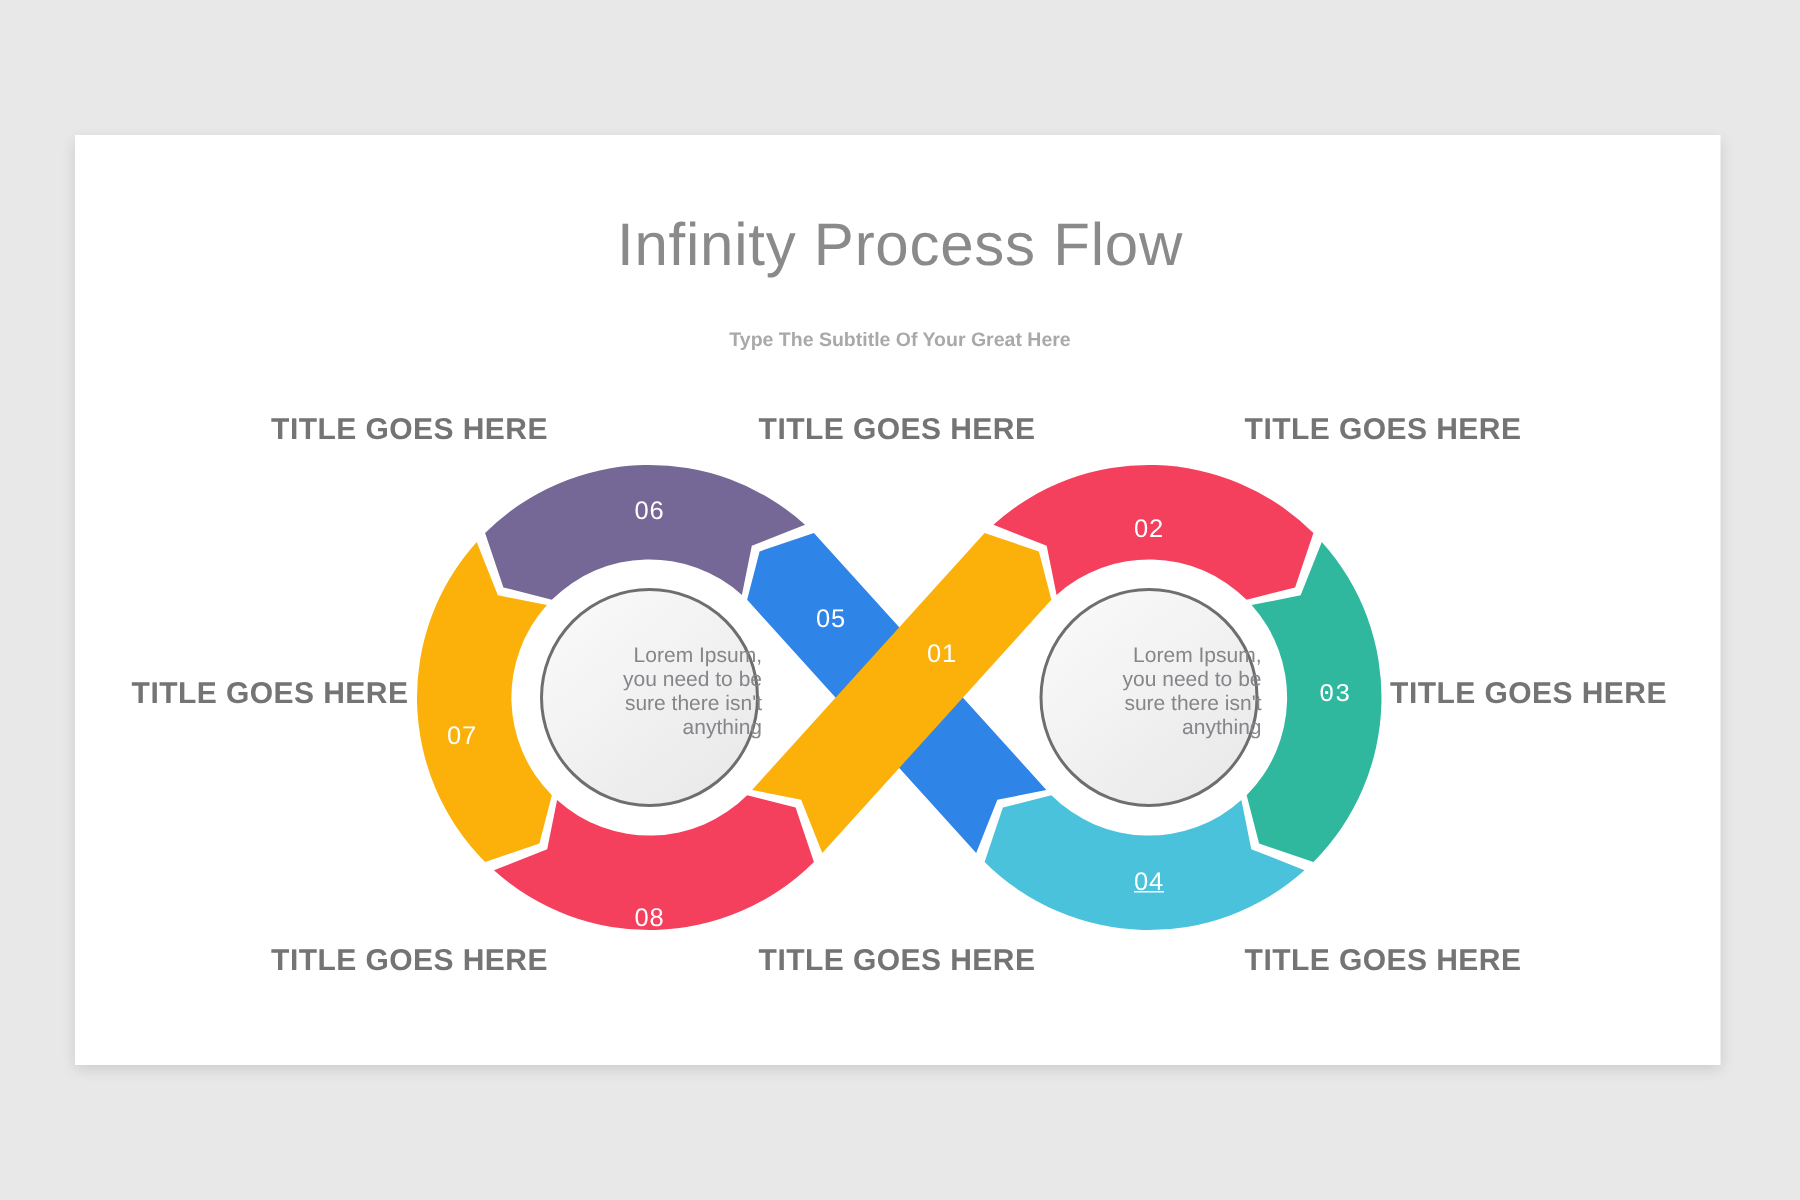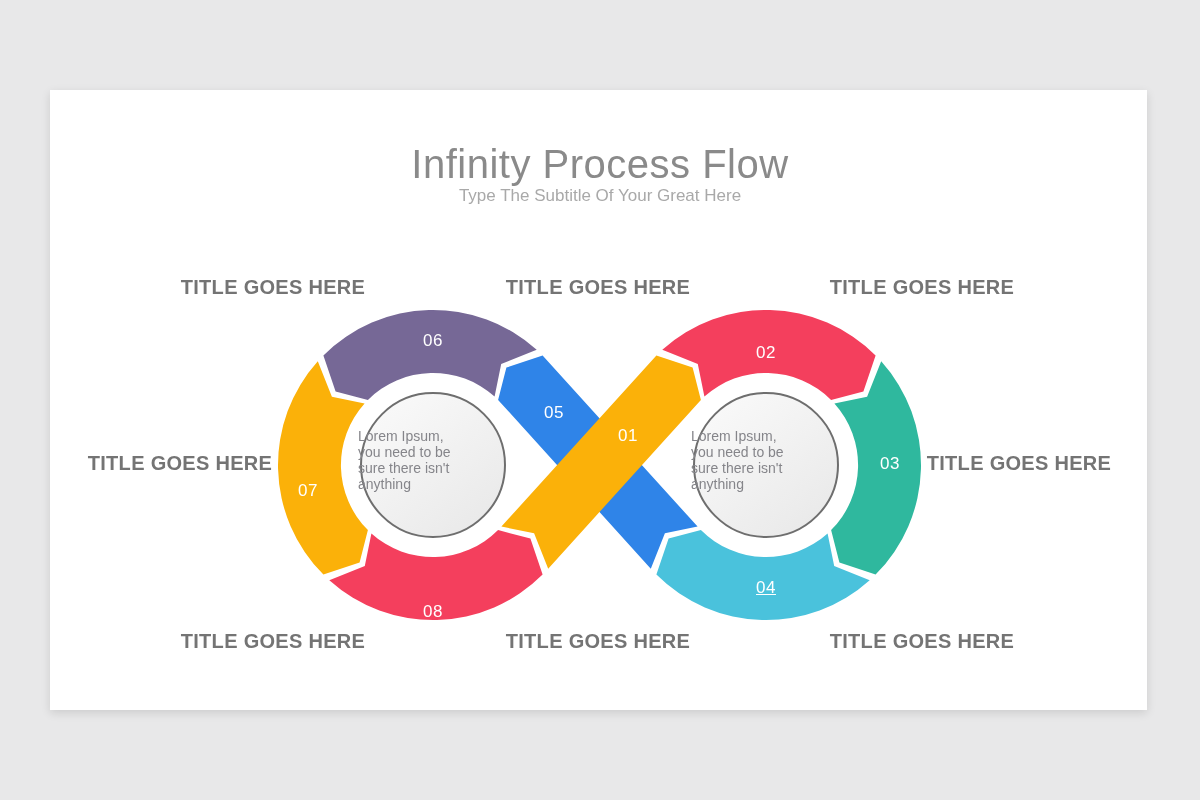--- a/index.html
+++ b/index.html
@@ -15,34 +15,34 @@
     box-shadow:0 3px 9px rgba(0,0,0,0.12);
   }
   .diagram-svg{position:absolute;left:0;top:0;width:1200px;height:800px;}
   .abs{position:absolute;transform:translate(-50%,-50%);white-space:nowrap;}
   .page-title{
     left:600px;top:164px;
     font-size:40px;font-weight:400;color:var(--title,#8a8a8a);
     letter-spacing:0.5px;
   }
   .page-subtitle{
-    left:600px;top:196px;
-    font-size:17px;font-weight:400;color:var(--subtitle,#a9a9a9);
+    left:600px;top:226px;
+    font-size:13px;font-weight:700;color:var(--subtitle,#a9a9a9);
   }
   .outer-label{
     font-size:20px;font-weight:700;color:var(--label,#747474);
     letter-spacing:0.3px;
   }
   .seg-number{
     font-size:17px;font-weight:400;color:var(--number,#ffffff);
     letter-spacing:0.5px;
   }
   .circle-text{
     position:absolute;transform:translate(-50%,-50%);
-    width:150px;text-align:left;
+    width:150px;text-align:right;
     font-size:14px;line-height:16px;color:var(--circle-text,#85858a);
   }
   .circle-text span{display:block;}
 </style>
 </head>
 <body>
 
 <div class="stage">
 
   <div class="slide-card"></div>
@@ -77,21 +77,21 @@
   <div class="abs outer-label" style="left:180px;top:463px;">TITLE GOES HERE</div>
   <div class="abs outer-label" style="left:1019px;top:463px;">TITLE GOES HERE</div>
   <div class="abs outer-label" style="left:273px;top:641px;">TITLE GOES HERE</div>
   <div class="abs outer-label" style="left:598px;top:641px;">TITLE GOES HERE</div>
   <div class="abs outer-label" style="left:922px;top:641px;">TITLE GOES HERE</div>
 
   <div class="abs seg-number" style="left:433px;top:341px;">06</div>
   <div class="abs seg-number" style="left:308px;top:480px;margin-top:11px;">07</div>
   <div class="abs seg-number" style="left:433px;top:612px;">08</div>
   <div class="abs seg-number" style="left:766px;top:341px;margin-top:12px;">02</div>
-  <div class="abs seg-number" style="left:890px;top:464px;">03</div>
+  <div class="abs seg-number" style="left:890px;top:464px;font-family:Liberation Mono, monospace;">03</div>
   <div class="abs seg-number" style="left:766px;top:588px;text-decoration:underline;">04</div>
   <div class="abs seg-number" style="left:554px;top:413px;">05</div>
   <div class="abs seg-number" style="left:628px;top:436px;">01</div>
 
   <div class="circle-text" style="left:433px;top:460px;">
     <span>Lorem Ipsum,</span>
     <span>you need to be</span>
     <span>sure there isn't</span>
     <span>anything</span>
   </div>

